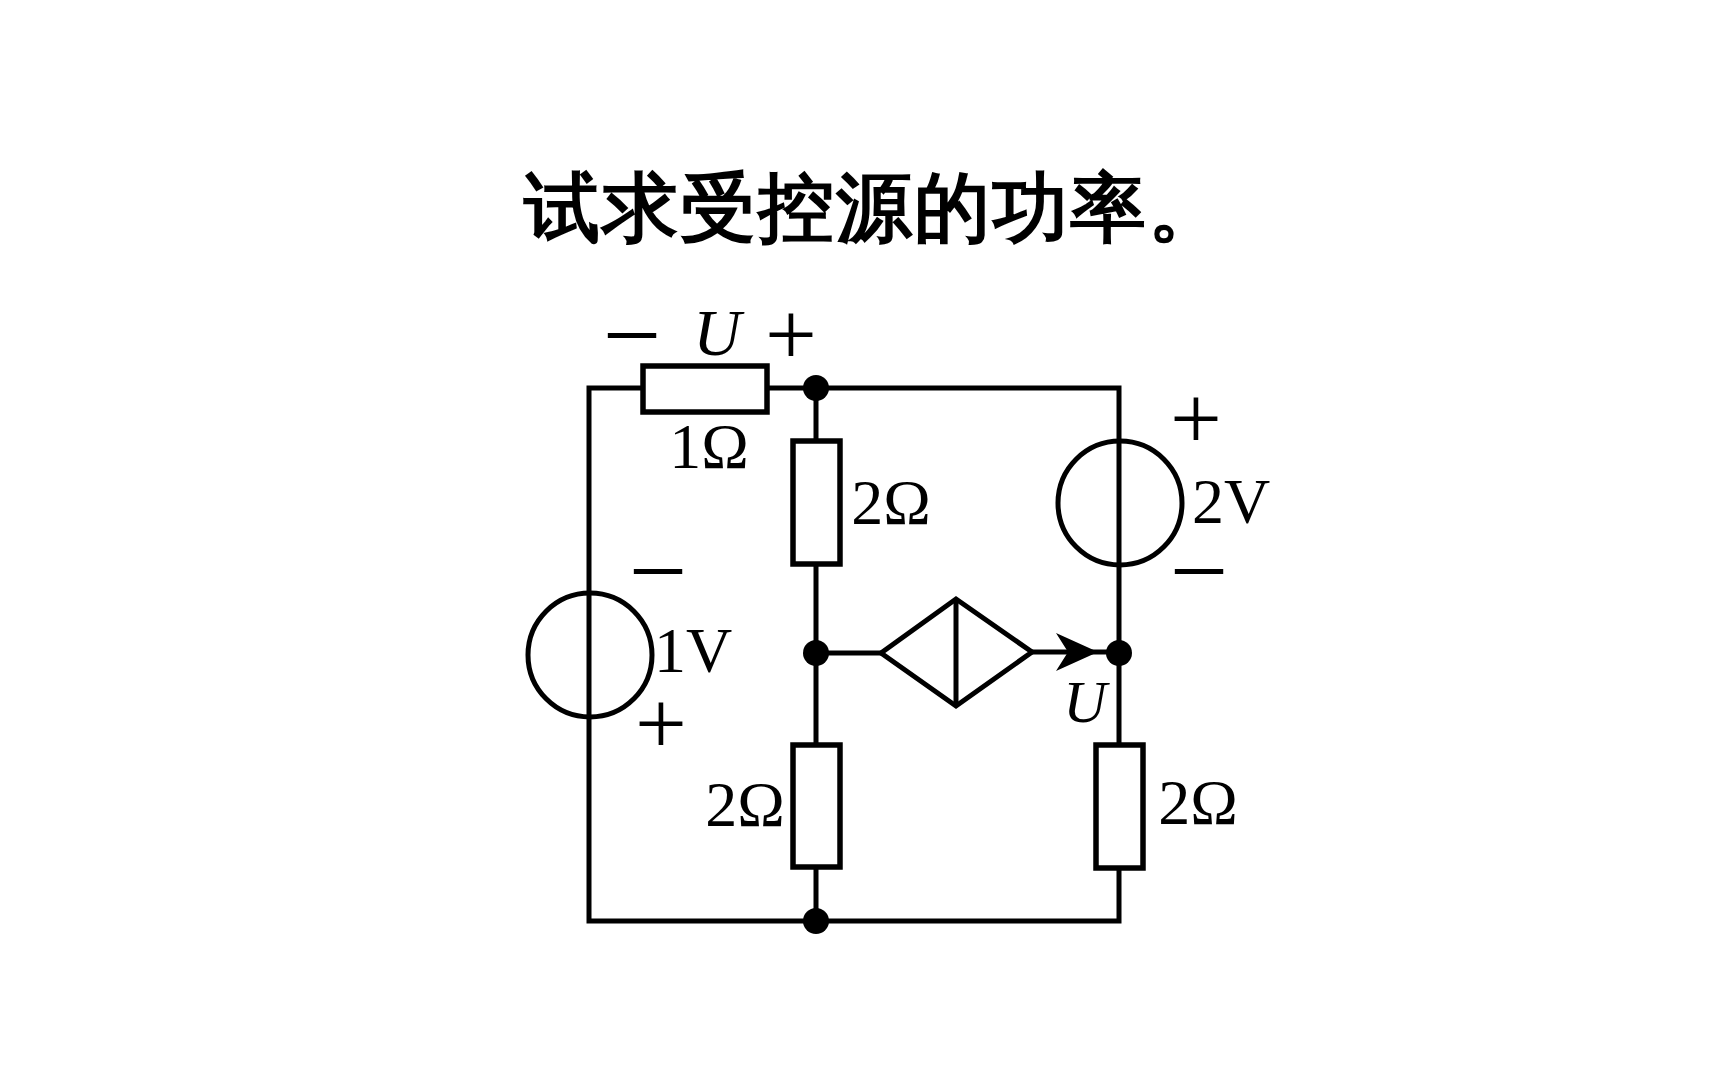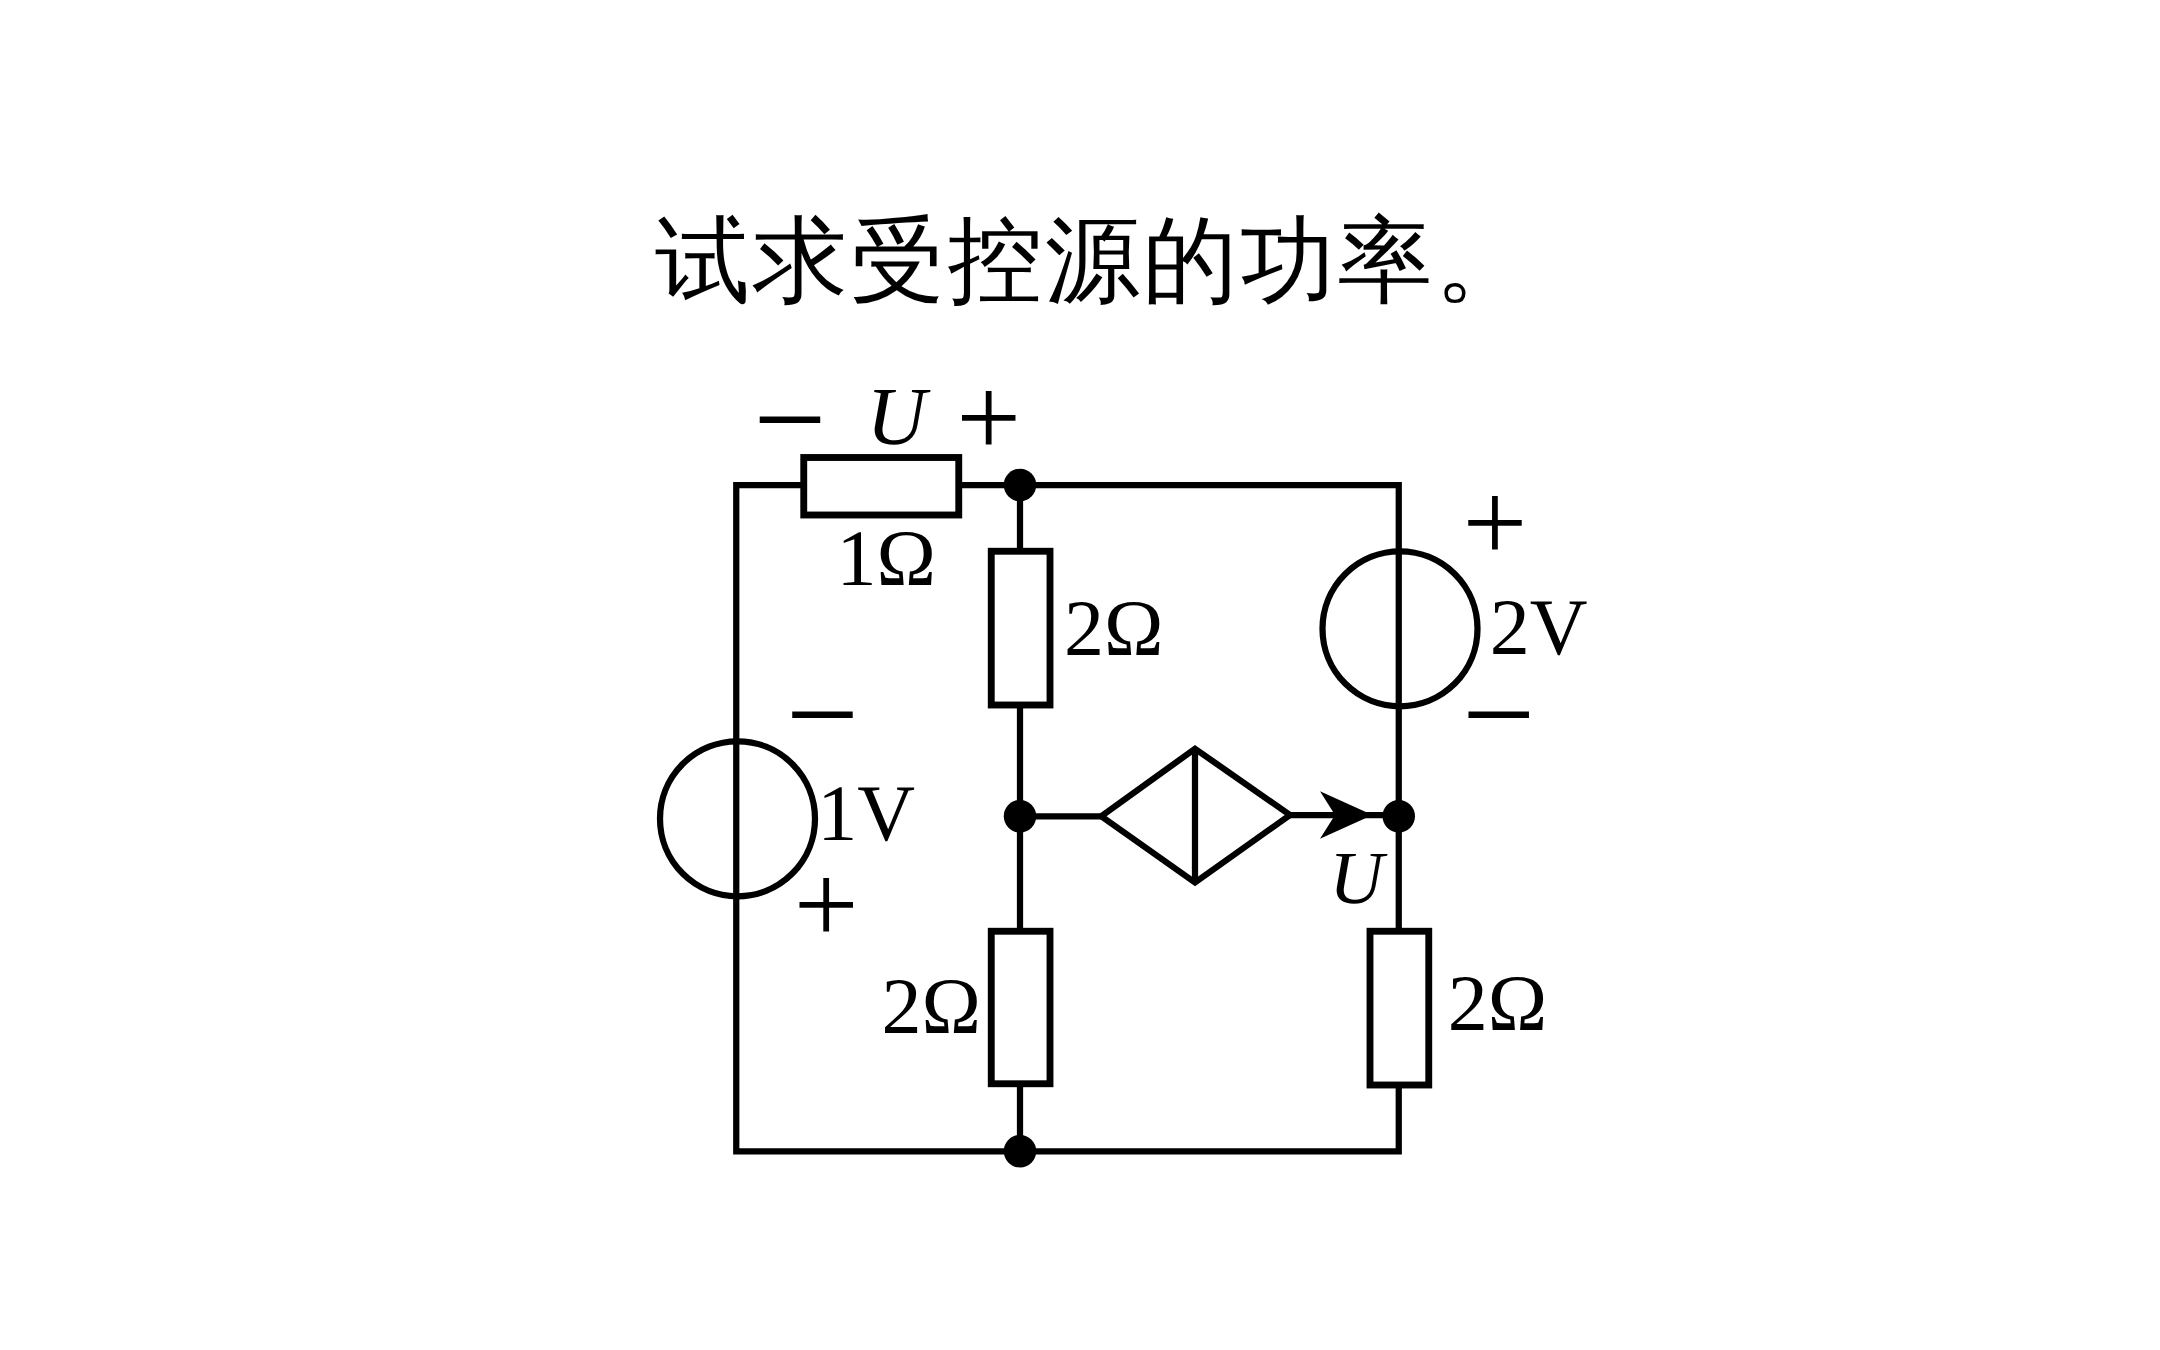--- a/index.html
+++ b/index.html
@@ -14,21 +14,21 @@
     background: #ffffff;
     overflow: hidden;
     font-family: "Liberation Serif", serif;
   }
   #title {
     position: absolute;
     top: 158px;
     left: 875px;
     transform: translateX(-50%);
     font-family: "Liberation Sans", sans-serif;
-    font-weight: 400;
+    font-weight: 700;
     font-size: 76px;
     letter-spacing: 2px;
     color: #000000;
     white-space: nowrap;
   }
   svg text {
     font-family: "Liberation Serif", serif;
     fill: #000000;
   }
   .val   { font-size: 64px; }

